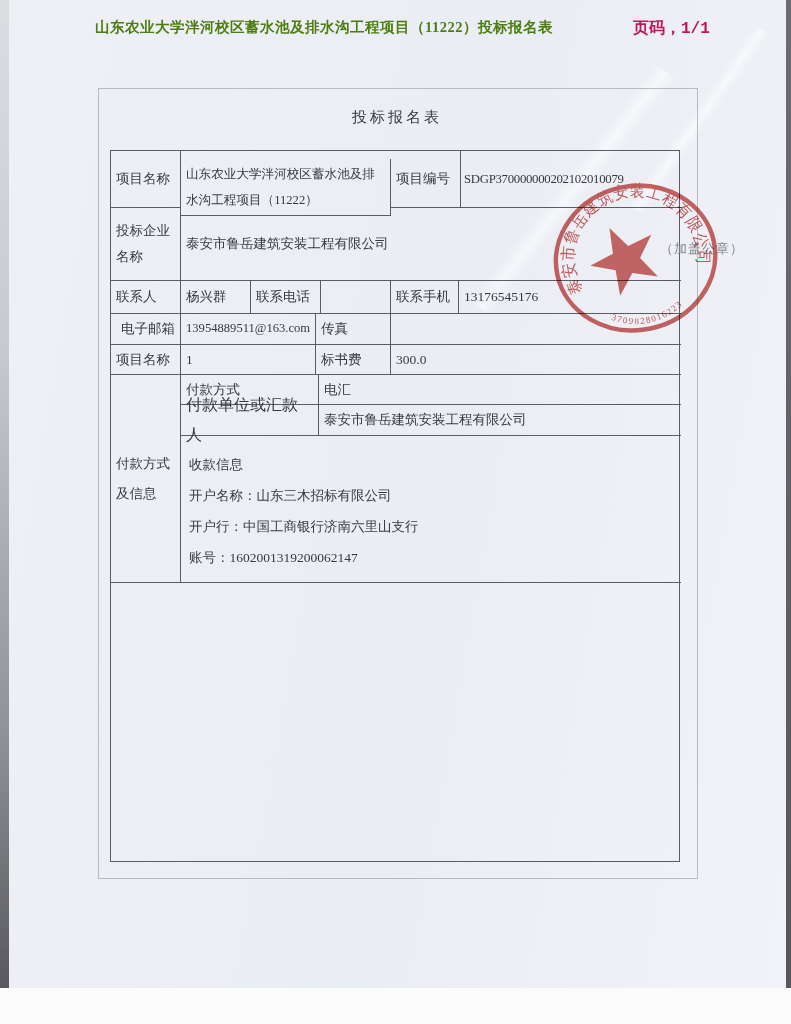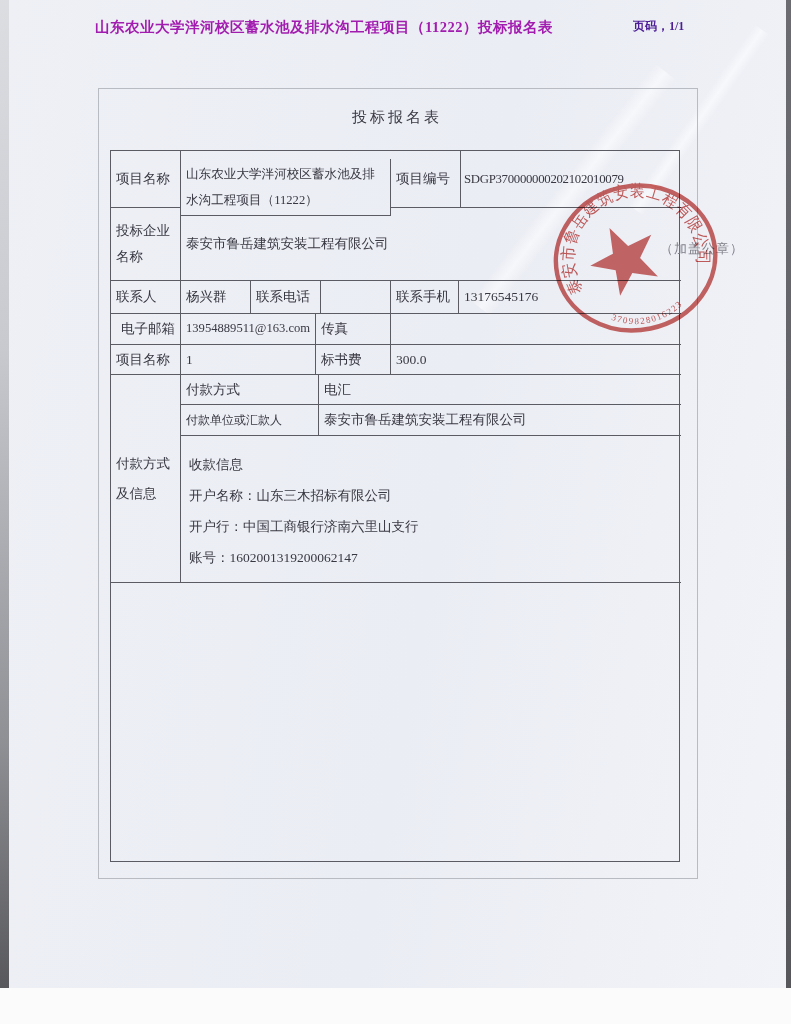--- a/index.html
+++ b/index.html
@@ -29,24 +29,24 @@
   }
   .streak{
     position:absolute;pointer-events:none;
     background:linear-gradient(90deg,rgba(255,255,255,0) 0%,rgba(255,255,255,.55) 50%,rgba(255,255,255,0) 100%);
   }
   .streak1{left:560px;top:40px;width:26px;height:300px;transform:rotate(38deg);}
   .streak2{left:690px;top:10px;width:18px;height:220px;transform:rotate(35deg);}
 
   .doc-header{
     position:absolute;left:95px;top:18px;width:560px;
-    font-size:14.5px;font-weight:600;letter-spacing:.5px;color:#a21caf;
+    font-size:14.5px;font-weight:600;letter-spacing:.5px;color:#4d7c0f;
   }
   .page-num{
-    position:absolute;left:633px;top:18px;font-size:12px;font-weight:600;color:#4c1d95;
+    position:absolute;left:633px;top:18px;font-size:16px;font-weight:600;color:#be185d;font-family:Liberation Mono, monospace;
   }
 
   
   .outer-box{
     position:absolute;left:98px;top:88px;width:598px;height:789px;
     border:1px solid #b9bbc3;
   }
   .form-title{
     position:absolute;left:98px;top:108px;width:598px;text-align:center;
     font-size:15px;letter-spacing:3px;color:#3a3a44;
@@ -166,21 +166,21 @@
       <span>付款方式</span>
     </div>
 
   <div class="cell" style="left:0;top:224px;width:70px;height:208px;line-height:30px;">
       <span>付款方式及信息</span>
     </div>
   <div class="cell no-r" style="left:208px;top:224px;width:362px;height:30px;">
       <span>电汇</span>
     </div>
 
-  <div class="cell" style="left:70px;top:254px;width:138px;height:31px;font-size:12px;">
+  <div class="cell" style="left:70px;top:254px;width:138px;height:31px;font-size:16px;justify-content:center;">
       <span>付款单位或汇款人</span>
     </div>
   <div class="cell no-r" style="left:208px;top:254px;width:362px;height:31px;">
       <span>泰安市鲁岳建筑安装工程有限公司</span>
     </div>
 
   <div class="cell no-r top block" style="left:70px;top:285px;width:500px;height:147px;padding:14px 8px;">
     <div style="line-height:30px;">收款信息</div>
     <div style="line-height:31px;">开户名称：山东三木招标有限公司</div>
     <div style="line-height:31px;">开户行：中国工商银行济南六里山支行</div>

